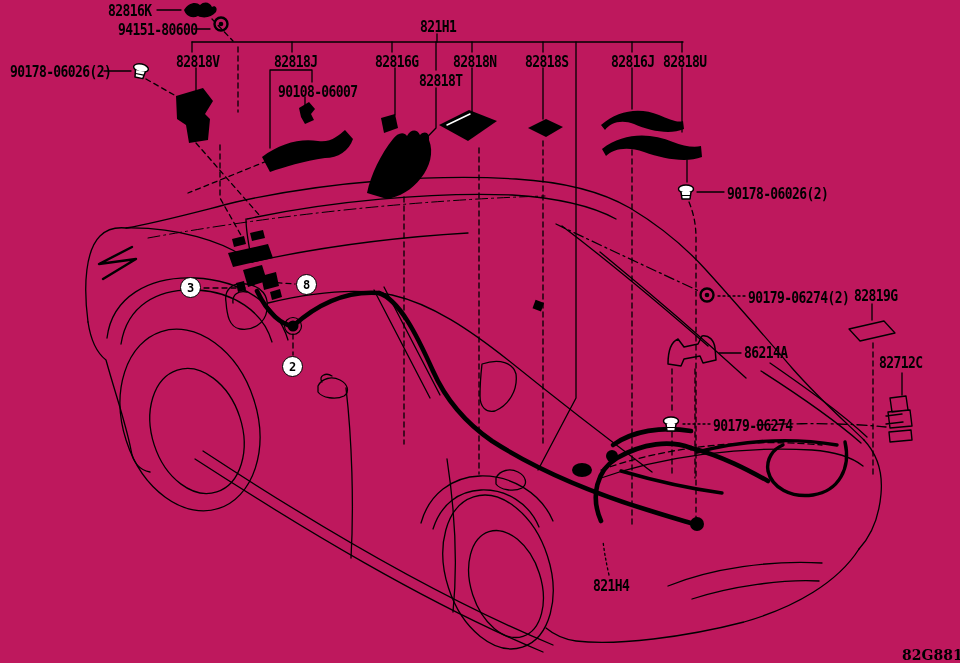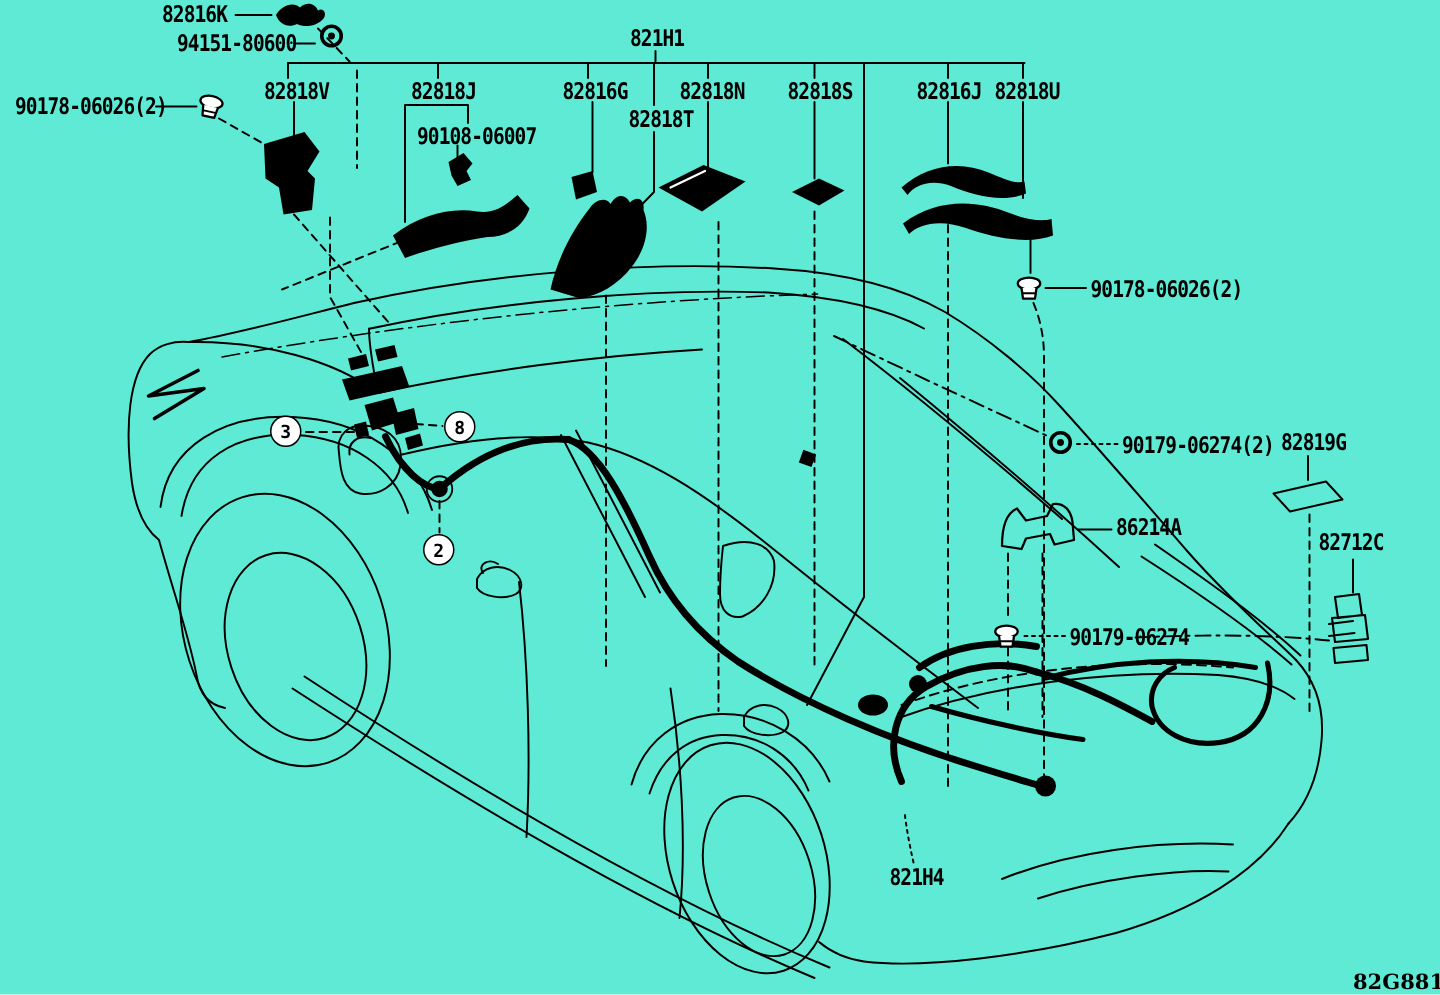--- a/index.html
+++ b/index.html
@@ -1,16 +1,16 @@
 <!DOCTYPE html>
 <html><head>
 <meta charset="utf-8">
 <style>
   html,body{margin:0;padding:0;background:#fff;}
-  .stage{position:relative;width:960px;height:663px;background:#5eead4;overflow:hidden;
+  .stage{position:relative;width:960px;height:663px;background:#be185d;overflow:hidden;
          font-family:"DejaVu Sans Mono", monospace;}
   .art{position:absolute;left:0;top:0;}
   .plabel{position:absolute;font:bold 13px "DejaVu Sans Mono", monospace;
           letter-spacing:-0.6px;white-space:nowrap;color:#000;line-height:1;
           transform:scaleY(1.18);transform-origin:0 0;}
   .callout{position:absolute;width:21px;height:21px;border:1.8px solid #000;border-radius:50%;
            background:#fff;display:flex;align-items:center;justify-content:center;
            font:bold 12px "DejaVu Sans Mono", monospace;color:#000;box-sizing:border-box;}
   .dcode{position:absolute;font:600 14px "DejaVu Serif", serif;color:#000;line-height:1;}
 </style>

